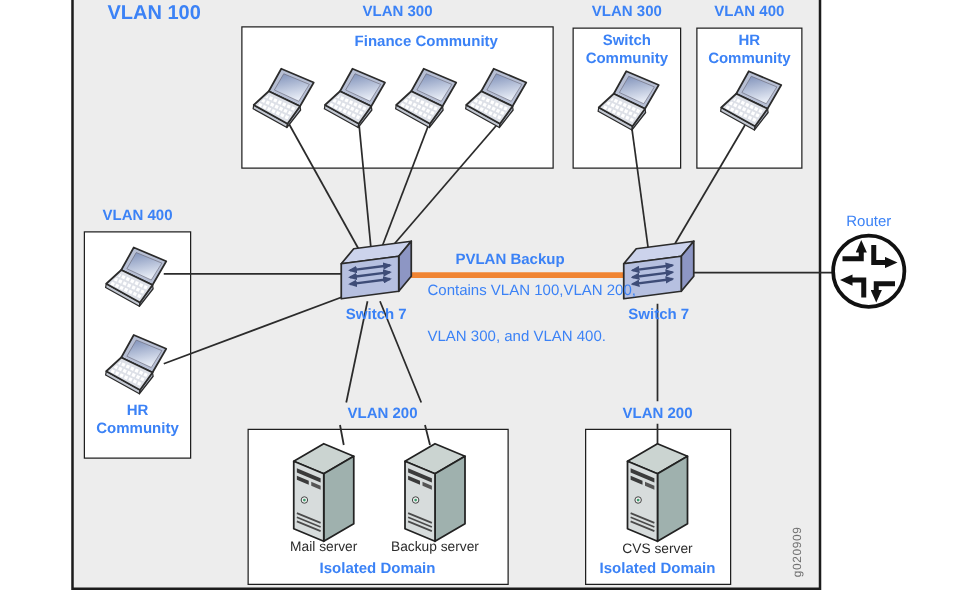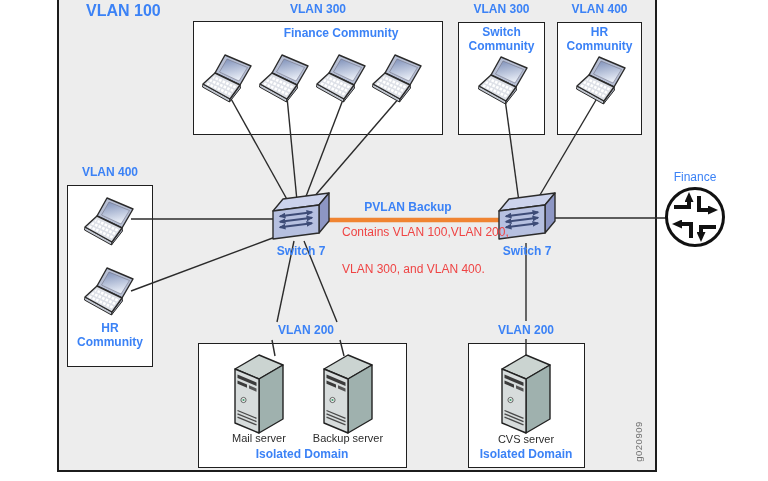--- a/index.html
+++ b/index.html
@@ -15,21 +15,21 @@
     position:absolute;background:#fff;border:1.6px solid #1f1f1f;box-sizing:border-box;
   }
   svg.layer{position:absolute;left:0;top:0;pointer-events:none;}
   .lbl{position:absolute;color:#3b82f6;white-space:pre;line-height:1.15;}
   .b{font-weight:bold;}
   .ctr{text-align:center;}
   .fs16{font-size:16px;}
   .fs13{font-size:12px;}
   .fs12{font-size:12px;}
   .fs11{font-size:11px;}
-  .desc{color:#ef4444;}
+  .desc{color:#3b82f6;}
   .watermark{
     position:absolute;left:608px;top:436px;width:60px;text-align:center;
     transform:rotate(-90deg);font-size:9.5px;color:#6f6f6f;letter-spacing:.5px;
   }
 </style>
 </head>
 <body>
 
 <div class="canvas">
 
@@ -160,21 +160,21 @@
   <div class="lbl b fs13 ctr" style="left:67px;top:166px;width:86px;">VLAN 400</div>
   <div class="lbl b fs13 ctr" style="left:62px;top:322px;width:96px;"><span>HR</span><br><span>Community</span></div>
 
   <div class="lbl b fs13 ctr" style="left:261px;top:245px;width:80px;">Switch 7</div>
   <div class="lbl b fs13 ctr" style="left:487px;top:245px;width:80px;">Switch 7</div>
 
   <div class="lbl b fs13 ctr" style="left:348px;top:201px;width:120px;">PVLAN Backup</div>
   <div class="lbl fs12 desc" style="left:342px;top:226px;">Contains VLAN 100,VLAN 200,</div>
   <div class="lbl fs12 desc" style="left:342px;top:239px;margin-top:24px;">VLAN 300, and VLAN 400.</div>
 
-  <div class="lbl fs12 ctr" style="left:664px;top:171px;width:62px;">Finance</div>
+  <div class="lbl fs12 ctr" style="left:664px;top:171px;width:62px;">Router</div>
 
   <div class="lbl b fs13 ctr" style="left:256px;top:324px;width:100px;">VLAN 200</div>
   <div class="lbl b fs13 ctr" style="left:476px;top:324px;width:100px;">VLAN 200</div>
 
   <div class="lbl fs11 ctr" style="left:214px;top:432px;width:90px;color:#2c2c2c;">Mail server</div>
   <div class="lbl fs11 ctr" style="left:303px;top:432px;width:90px;color:#2c2c2c;">Backup server</div>
   <div class="lbl fs11 ctr" style="left:481px;top:433px;width:90px;color:#2c2c2c;">CVS server</div>
 
   <div class="lbl b fs13 ctr" style="left:202px;top:448px;width:200px;">Isolated Domain</div>
   <div class="lbl b fs13 ctr" style="left:426px;top:448px;width:200px;">Isolated Domain</div>

